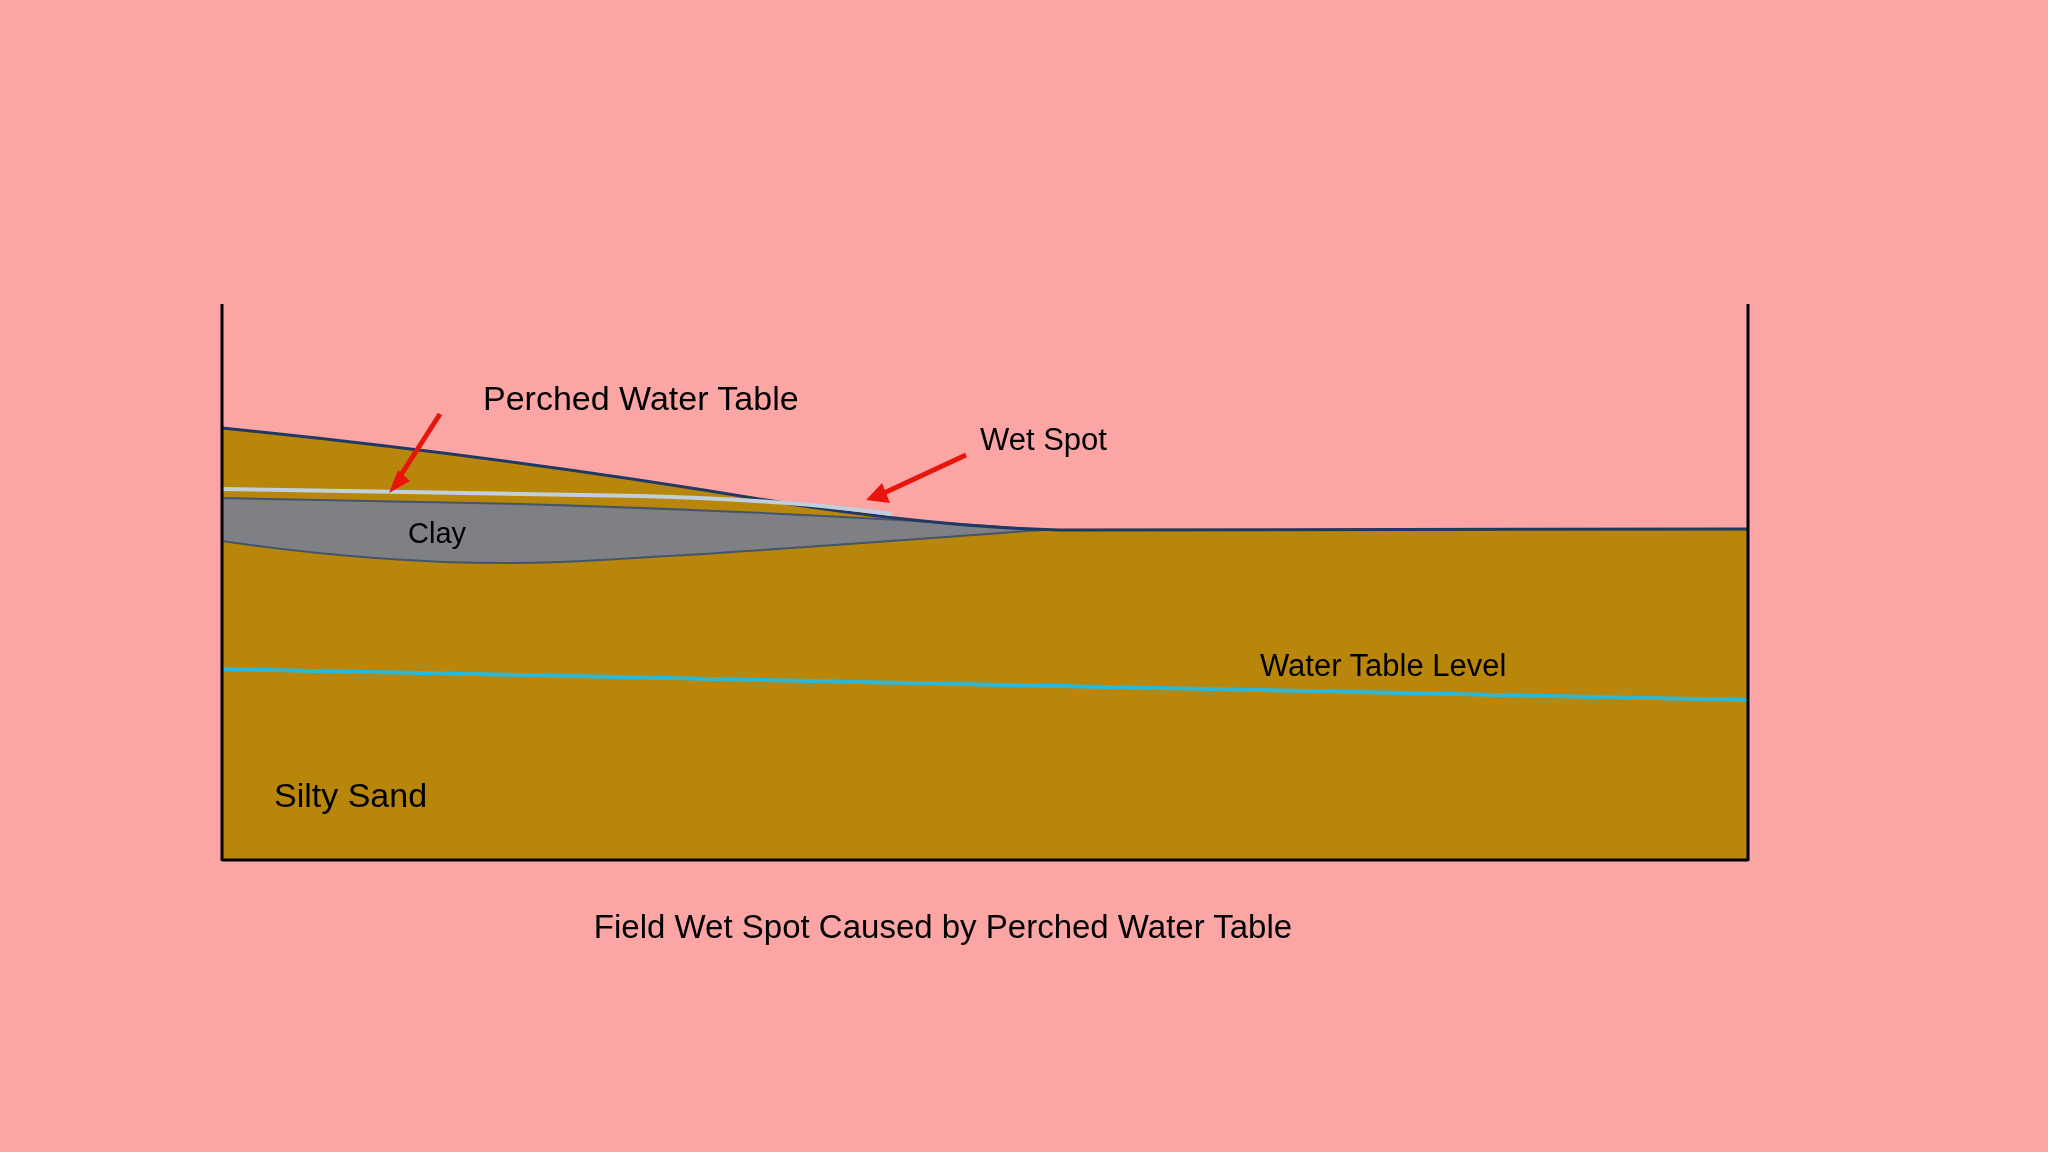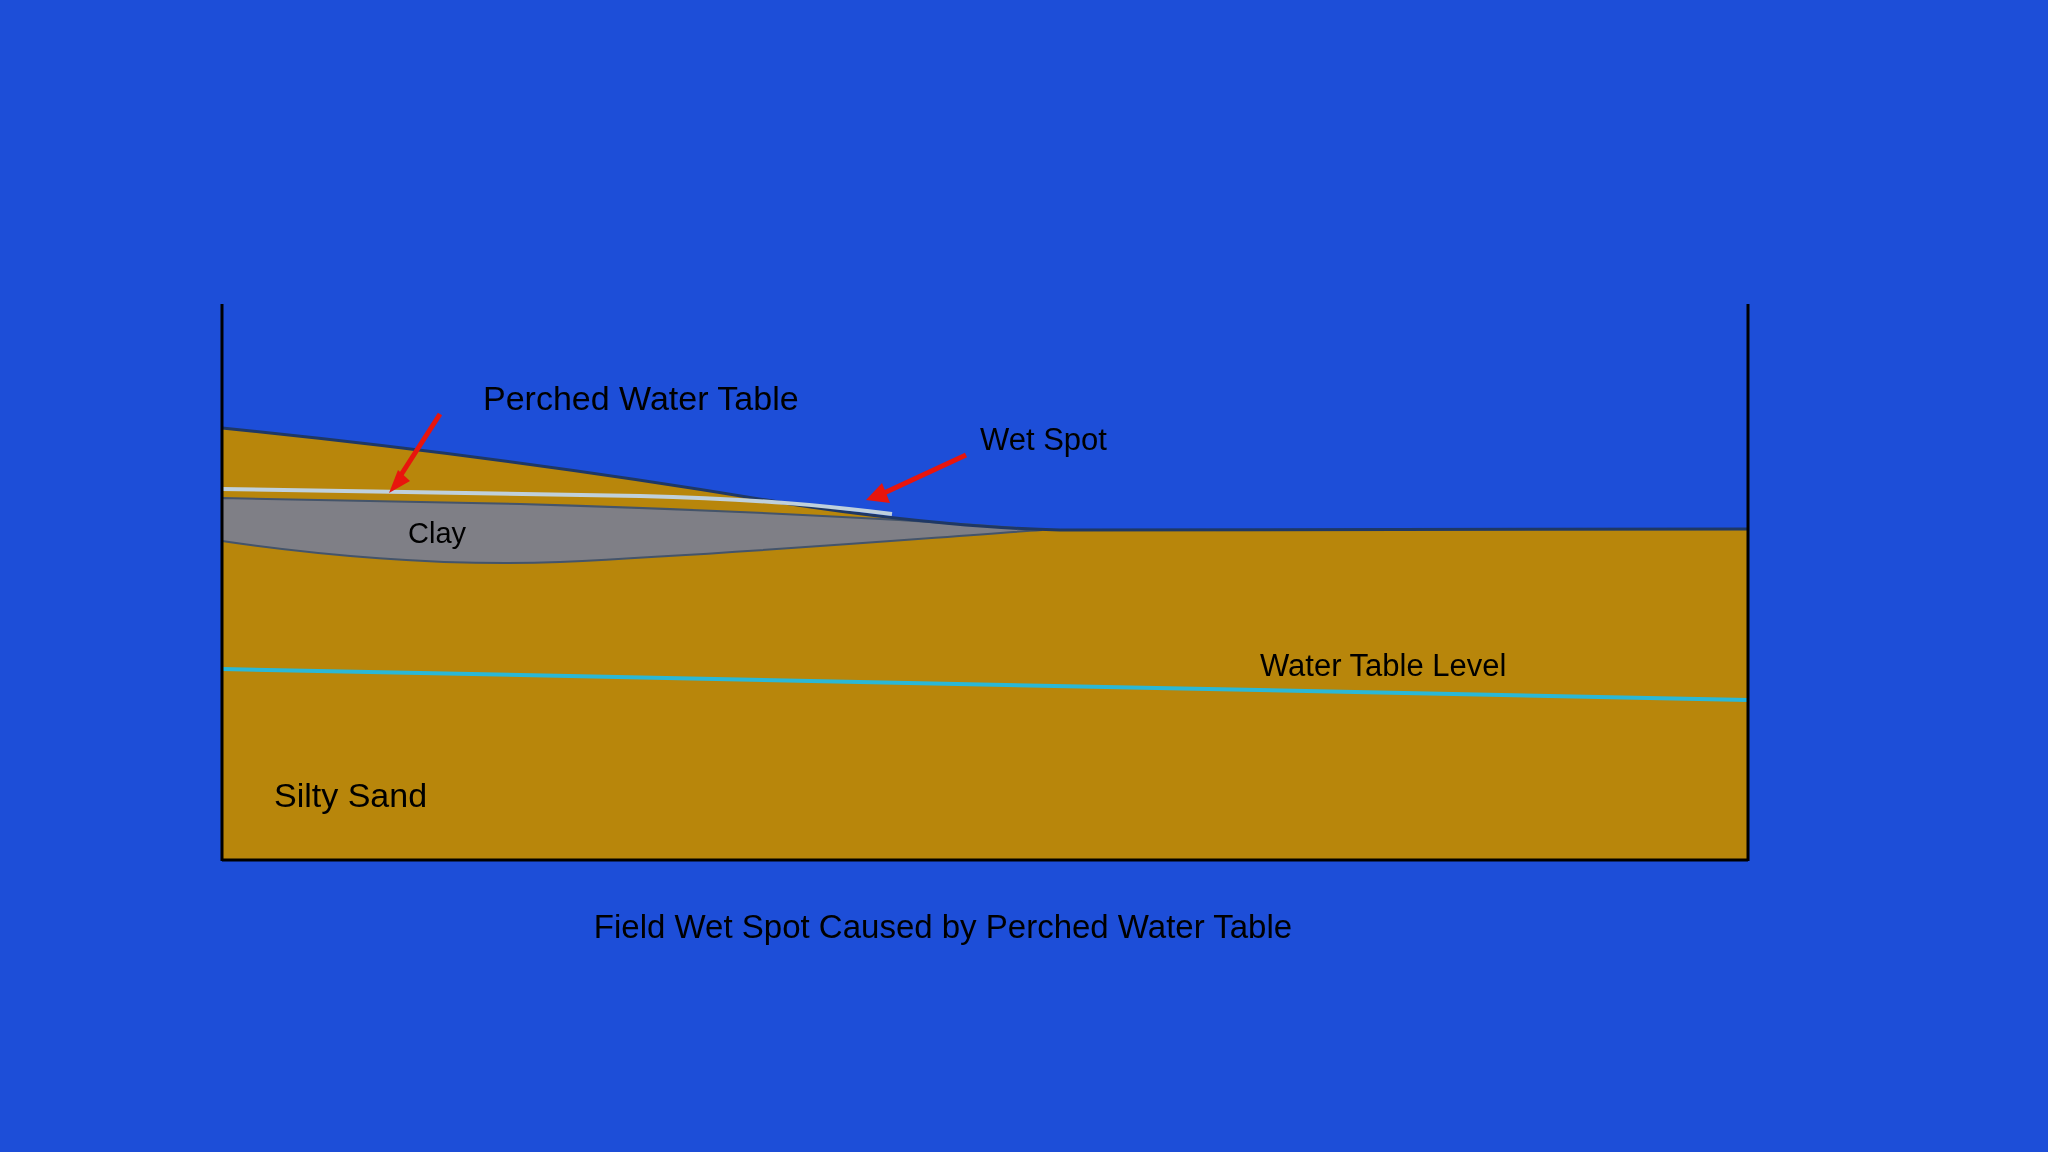--- a/index.html
+++ b/index.html
@@ -8,21 +8,21 @@
     background: #ffffff;
     width: 2048px;
     height: 1152px;
     font-family: "Liberation Sans", sans-serif;
     overflow: hidden;
   }
   .stage {
     position: relative;
     width: 2048px;
     height: 1152px;
-    background: #1d4ed8;
+    background: #fca5a5;
   }
   svg { display: block; }
   text {
     font-family: "Liberation Sans", sans-serif;
     fill: #000000;
   }
   .label-lg { font-size: 34px; }
   .label-md { font-size: 31px; }
   .label-sm { font-size: 29px; }
   .caption   { font-size: 33px; }

